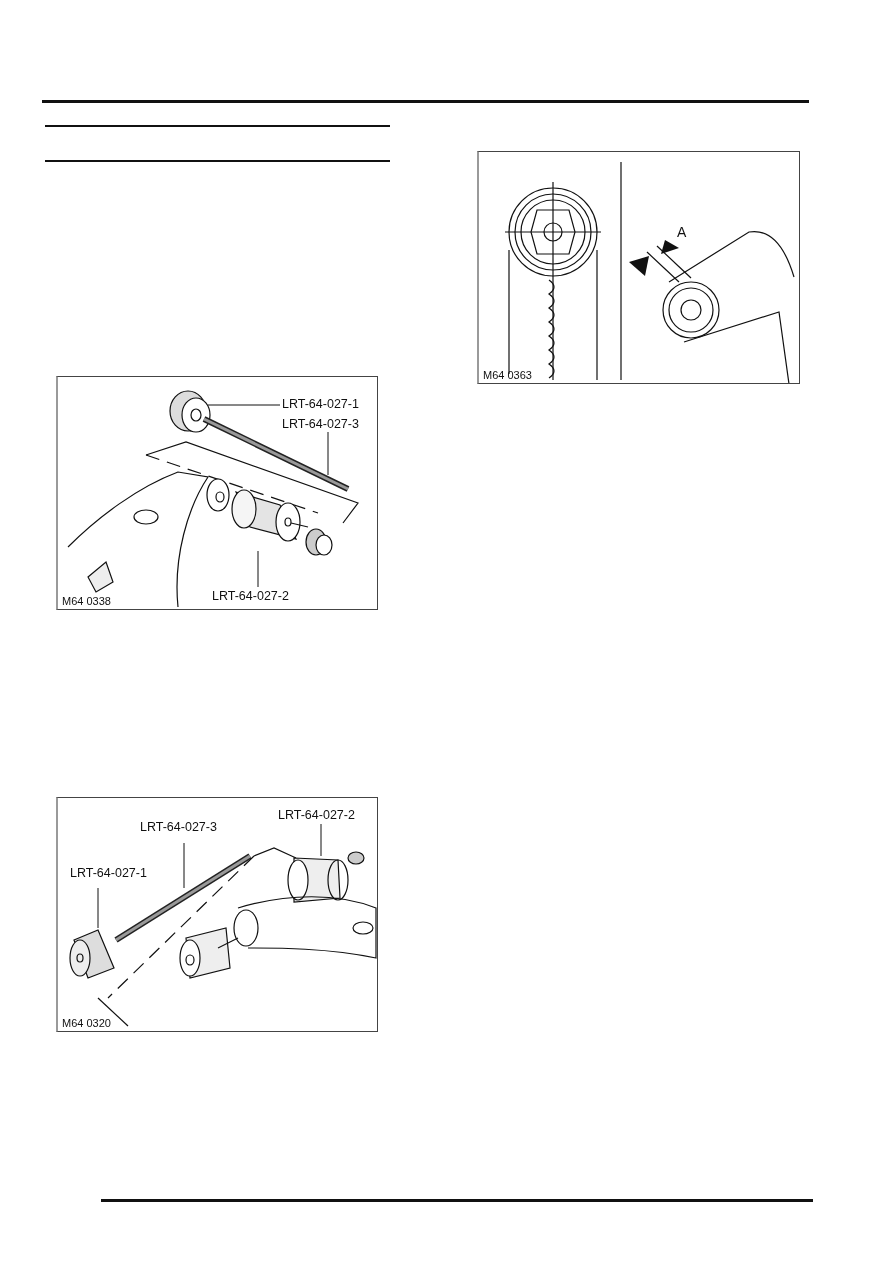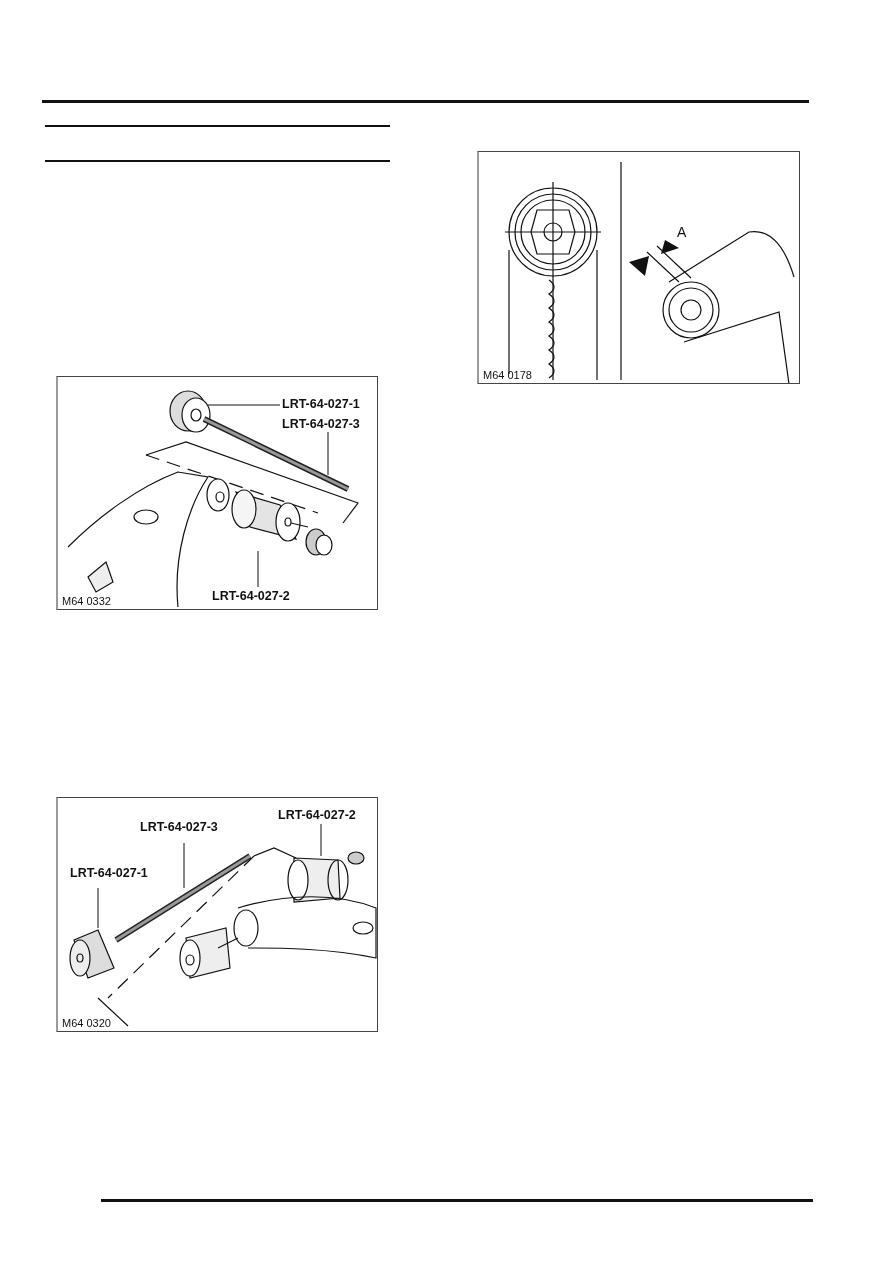--- a/index.html
+++ b/index.html
@@ -2,21 +2,21 @@
 <html><head>
 <meta charset="utf-8">
 <style>
   html, body { margin:0; padding:0; background:#ffffff; }
   body { width:893px; height:1263px; position:relative; overflow:hidden;
          font-family:"Liberation Sans", sans-serif; color:#000; }
   .rule { position:absolute; background:#111; }
   .fig { position:absolute; border:1px solid #444; border-left:2px solid #9a9a9a; background:#fff; box-sizing:border-box; overflow:hidden; }
   .fig svg { position:absolute; left:0; top:0; }
   .fig-id { position:absolute; left:4px; bottom:2px; font-size:11px; color:#111; }
-  .callout { position:absolute; font-size:12.5px; font-weight:bold; color:#111; white-space:nowrap; }
+  .callout { position:absolute; font-size:12.5px; font-weight:normal; color:#111; white-space:nowrap; }
   .label-a { position:absolute; font-size:14px; color:#111; }
 </style>
 </head>
 <body>
 
 <div class="rule" style="left:42px;top:100px;width:767px;height:3px;"></div>
 <div class="rule" style="left:45px;top:125px;width:345px;height:2px;"></div>
 <div class="rule" style="left:45px;top:160px;width:345px;height:2px;"></div>
 <div class="rule" style="left:101px;top:1199px;width:712px;height:3px;"></div>
 
@@ -51,21 +51,21 @@
       <ellipse cx="266" cy="168" rx="8" ry="10" fill="#fff"></ellipse>
 
       <line x1="150" y1="28" x2="222" y2="28" stroke-width="1"></line>
       <line x1="270" y1="55" x2="270" y2="98" stroke-width="1"></line>
       <line x1="200" y1="174" x2="200" y2="210" stroke-width="1"></line>
     </g>
   </svg>
   <div class="callout" style="left:224px;top:20px;">LRT-64-027-1</div>
   <div class="callout" style="left:224px;top:40px;">LRT-64-027-3</div>
   <div class="callout" style="left:154px;top:212px;">LRT-64-027-2</div>
-  <div class="fig-id">M64 0332</div>
+  <div class="fig-id">M64 0338</div>
 </div>
 
 <div class="fig" style="left:56px;top:797px;width:322px;height:235px;">
   <svg width="322" height="235" viewBox="0 0 322 235">
     <g fill="none" stroke="#111" stroke-width="1.2">
 
       <line x1="58" y1="142" x2="192" y2="58" stroke-width="6" stroke="#222"></line>
       <line x1="58" y1="142" x2="192" y2="58" stroke-width="3" stroke="#999"></line>
 
       <path d="M16,142 L40,132 L56,170 L30,180 Z" fill="#ddd"></path>
@@ -123,14 +123,14 @@
       <circle cx="212" cy="158" r="28"></circle>
       <circle cx="212" cy="158" r="22"></circle>
       <circle cx="212" cy="158" r="10"></circle>
       <line x1="168" y1="100" x2="200" y2="130"></line>
       <line x1="178" y1="94" x2="212" y2="126"></line>
     </g>
     <polygon points="150,110 170,104 166,124" fill="#111"></polygon>
     <polygon points="200,96 182,102 186,88" fill="#111"></polygon>
   </svg>
   <div class="label-a" style="left:198px;top:72px;">A</div>
-  <div class="fig-id">M64 0178</div>
+  <div class="fig-id">M64 0363</div>
 </div>
 
 </body></html>

